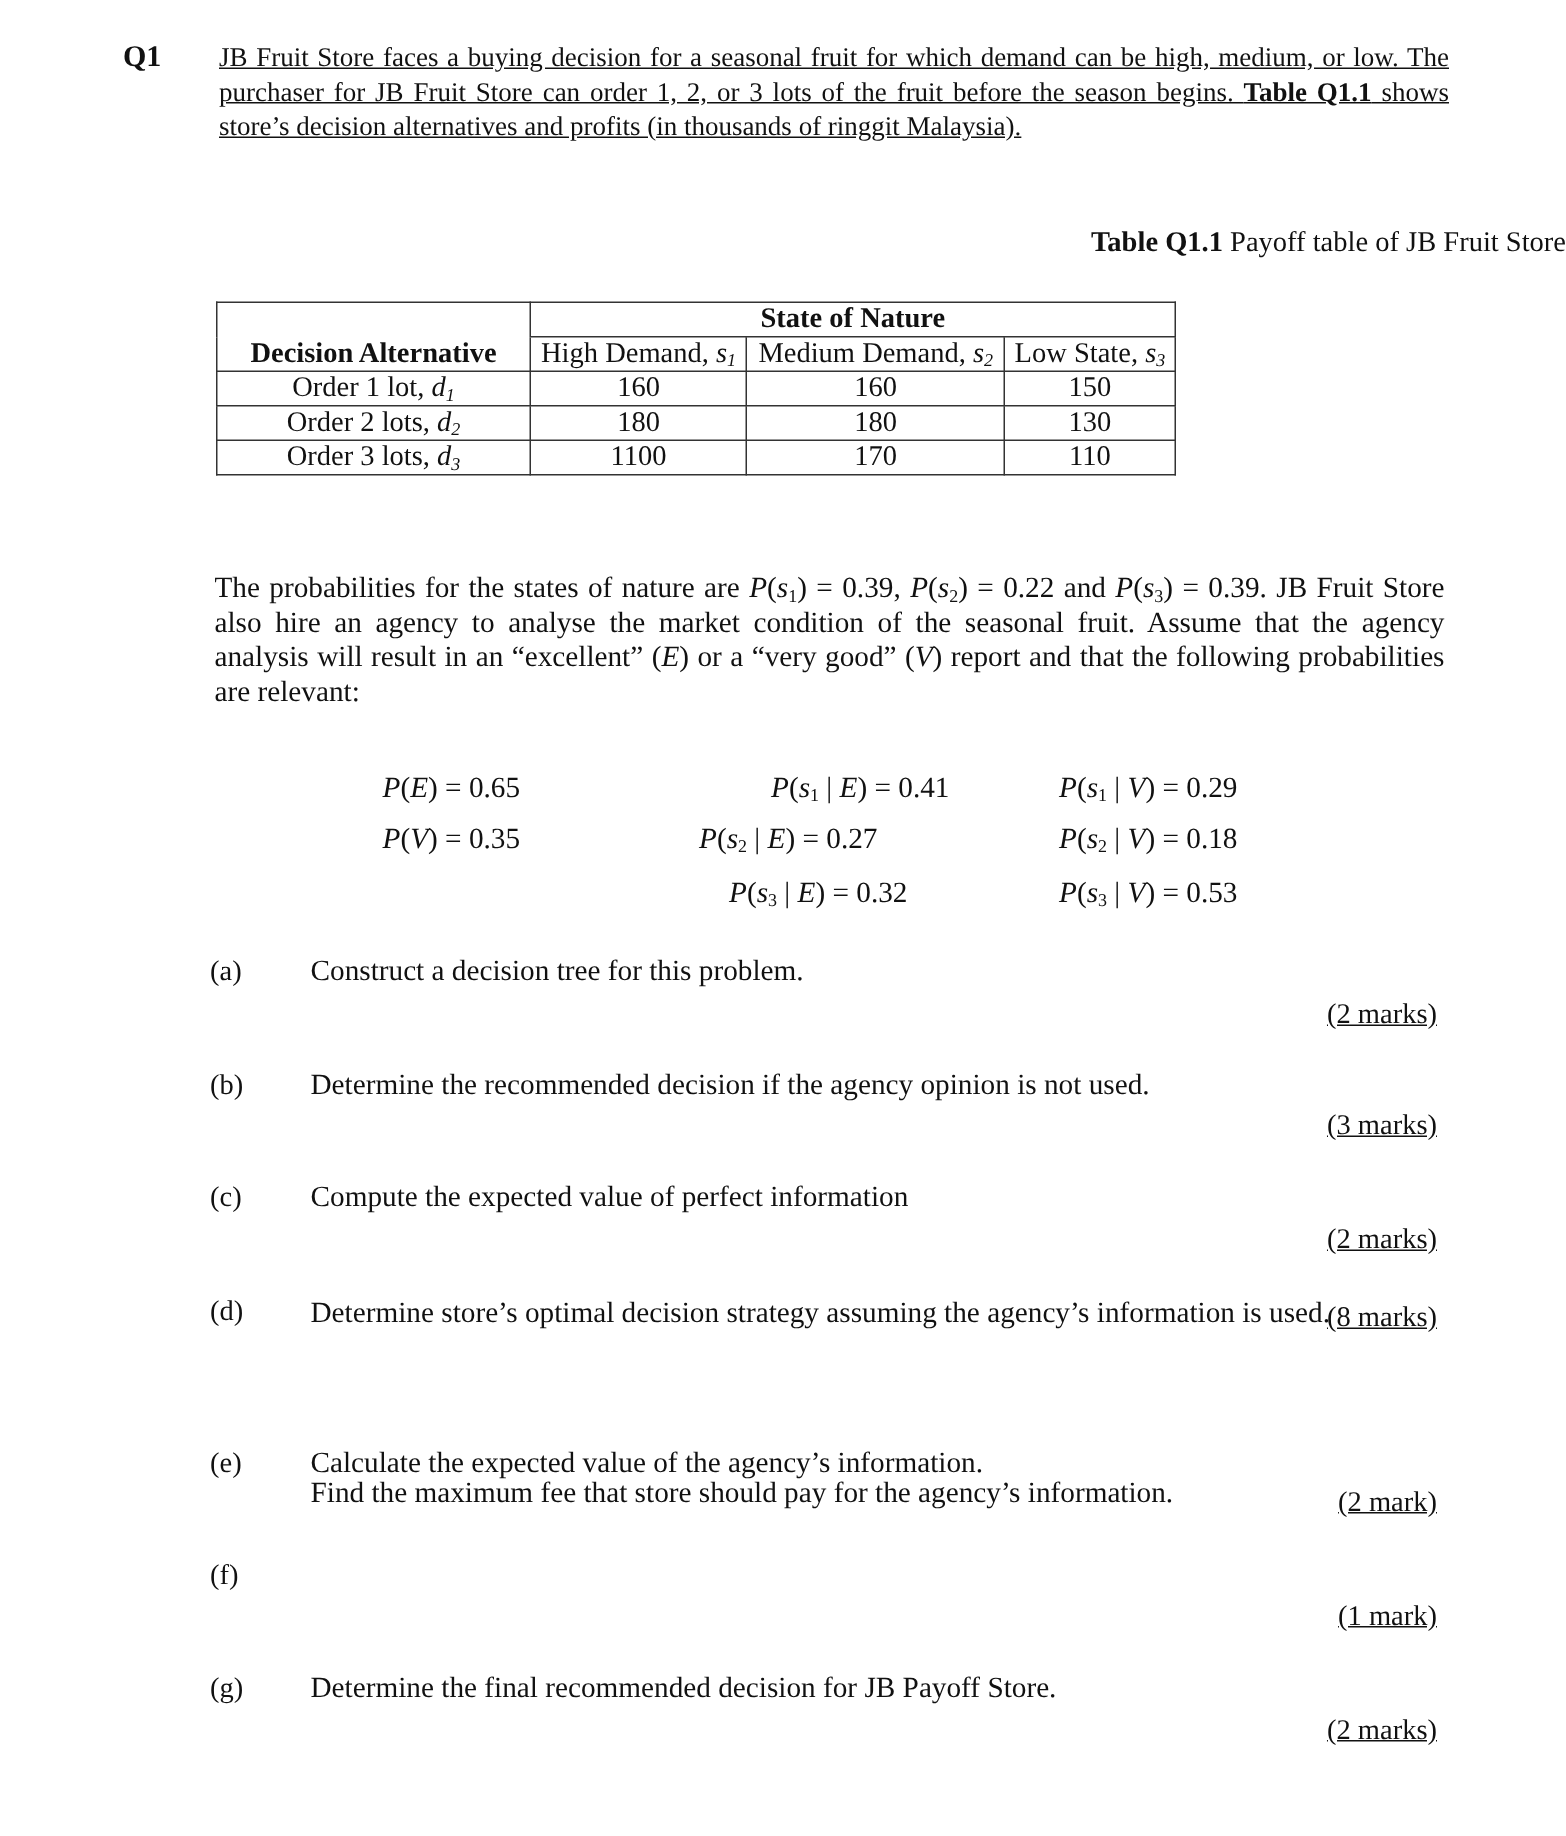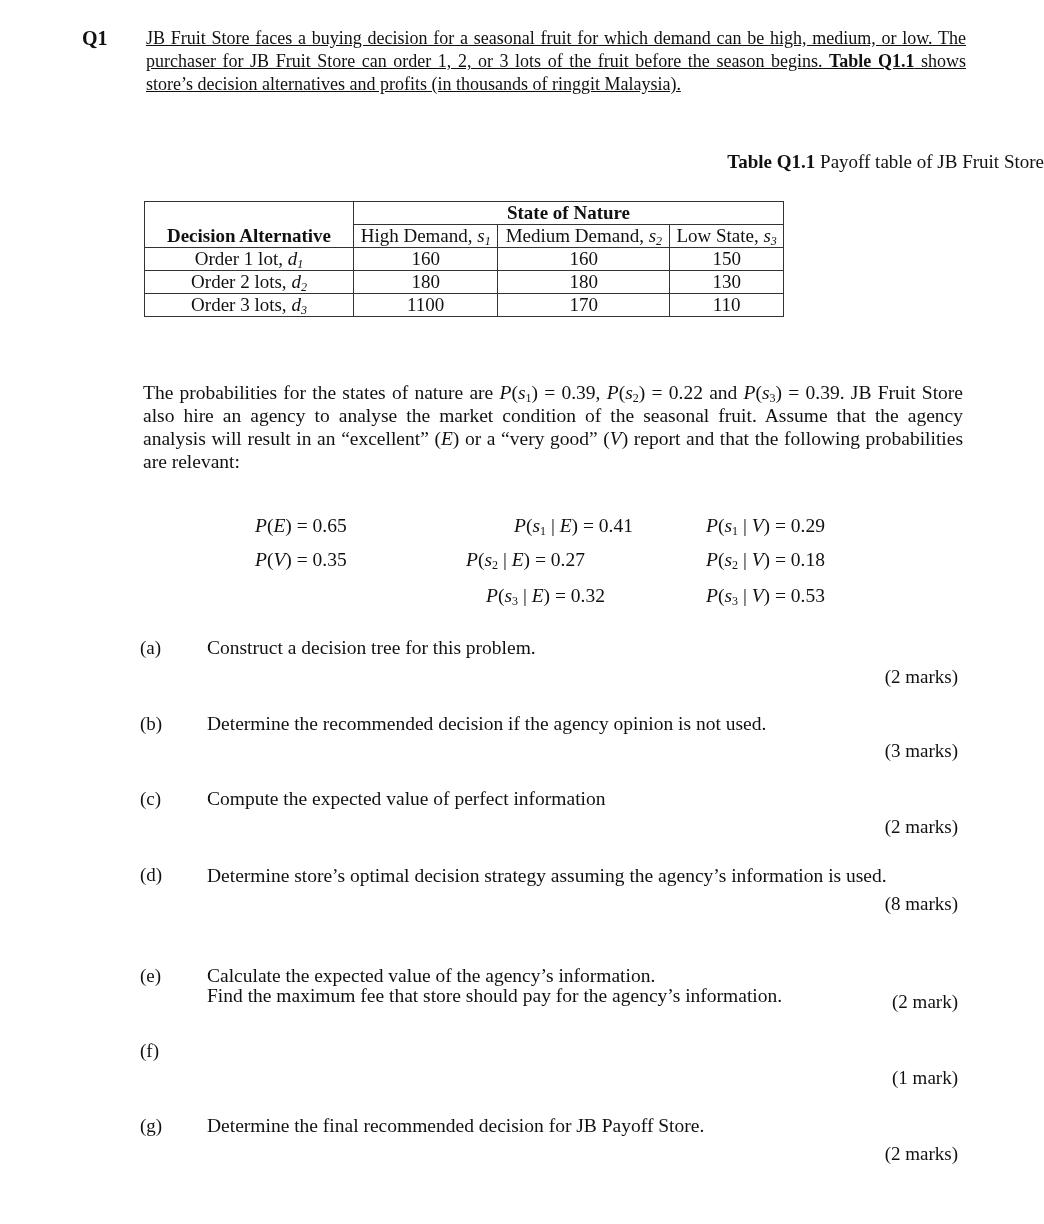--- a/index.html
+++ b/index.html
@@ -22,21 +22,21 @@
     border: 1.5px solid #333; text-align: center; padding: 0 4px; height: 22px; line-height: 22px;
   }
   table.payoff td.blank { border-bottom: none; }
   table.payoff .hdr { font-weight: bold; }
   .it { font-style: italic; }
   sub { font-size: 12px; vertical-align: -3px; line-height: 0; }
   .para2 { left: 143px; top: 381px; width: 820px; font-size: 19.5px; line-height: 23px; text-align: justify; }
   .prob { font-size: 19.5px; font-family: "Liberation Serif", serif; }
   .part-letter { left: 140px; font-size: 19px; }
   .part-text { left: 207px; width: 755px; font-size: 19.5px; line-height: 22px; text-align: justify; }
-  .marks { right: 86px; font-size: 19px; }
+  .marks { right: 86px; font-size: 19px; text-decoration: underline; }
 </style>
 </head>
 <body>
 
 <div class="abs qnum">Q1</div>
 <div class="abs intro"><span>JB Fruit Store faces a buying decision for a seasonal fruit for which demand can be high, medium, or low. The purchaser for JB Fruit Store can order 1, 2, or 3 lots of the fruit before the season begins. </span><b>Table Q1.1</b><span> shows store’s decision alternatives and profits (in thousands of ringgit Malaysia).</span></div>
 
 <div class="abs caption"><b>Table Q1.1</b><span> Payoff table of JB Fruit Store</span></div>
 
 <table class="payoff">
@@ -92,21 +92,21 @@
 <div class="abs part-letter" style="top:713px;">(b)</div>
 <div class="abs part-text" style="top:713px;">Determine the recommended decision if the agency opinion is not used.</div>
 <div class="abs marks" style="top:740px;">(3 marks)</div>
 
 <div class="abs part-letter" style="top:788px;">(c)</div>
 <div class="abs part-text" style="top:788px;">Compute the expected value of perfect information</div>
 <div class="abs marks" style="top:816px;">(2 marks)</div>
 
 <div class="abs part-letter" style="top:864px;">(d)</div>
 <div class="abs part-text" style="top:865px;">Determine store’s optimal decision strategy assuming the agency’s information is used.</div>
-<div class="abs marks" style="top:893px;">(8 marks)</div>
+<div class="abs marks" style="top:868px;">(8 marks)</div>
 
 <div class="abs part-letter" style="top:965px;">(e)</div>
 <div class="abs part-text" style="top:965px;">Calculate the expected value of the agency’s information.</div>
 <div class="abs marks" style="top:991px;">(2 mark)</div>
 
 <div class="abs part-letter" style="top:1040px;">(f)</div>
 <div class="abs part-text" style="top:985px;">Find the maximum fee that store should pay for the agency’s information.</div>
 <div class="abs marks" style="top:1067px;">(1 mark)</div>
 
 <div class="abs part-letter" style="top:1115px;">(g)</div>

